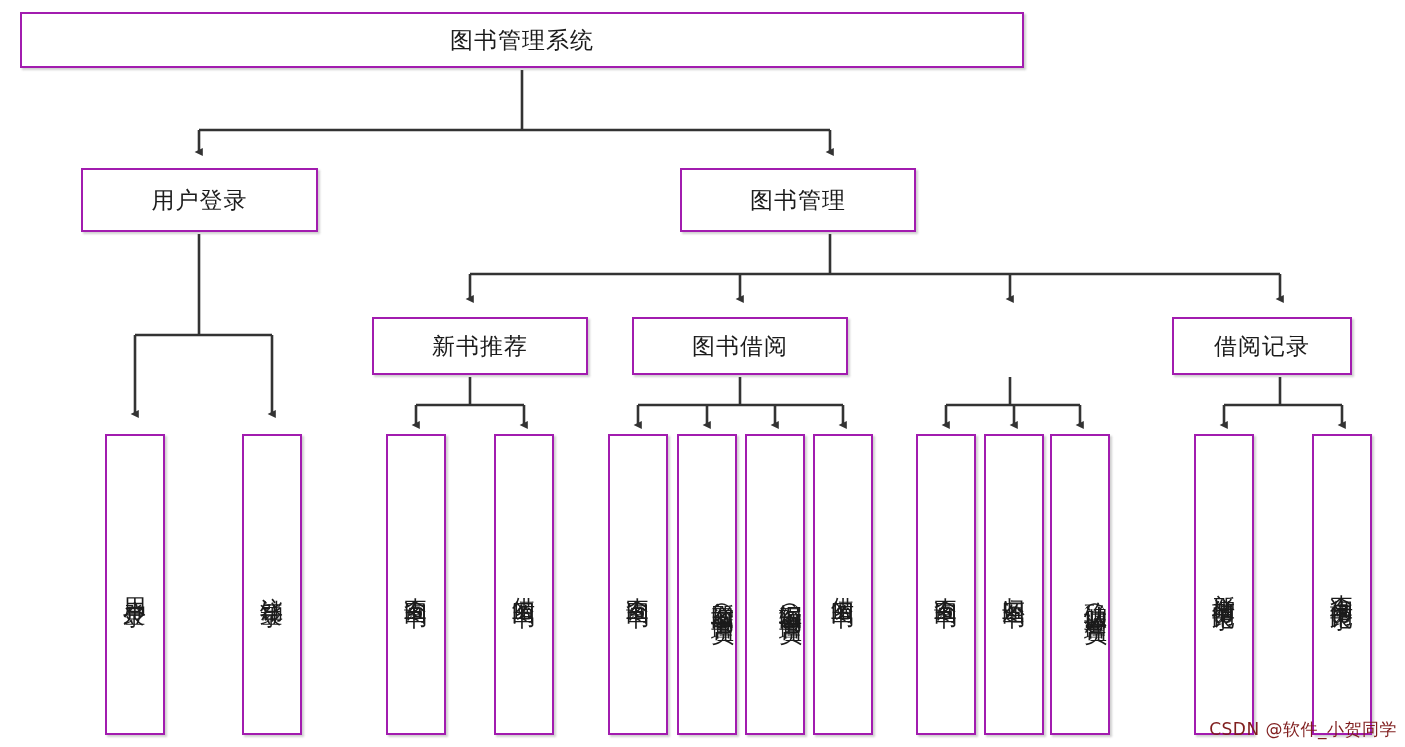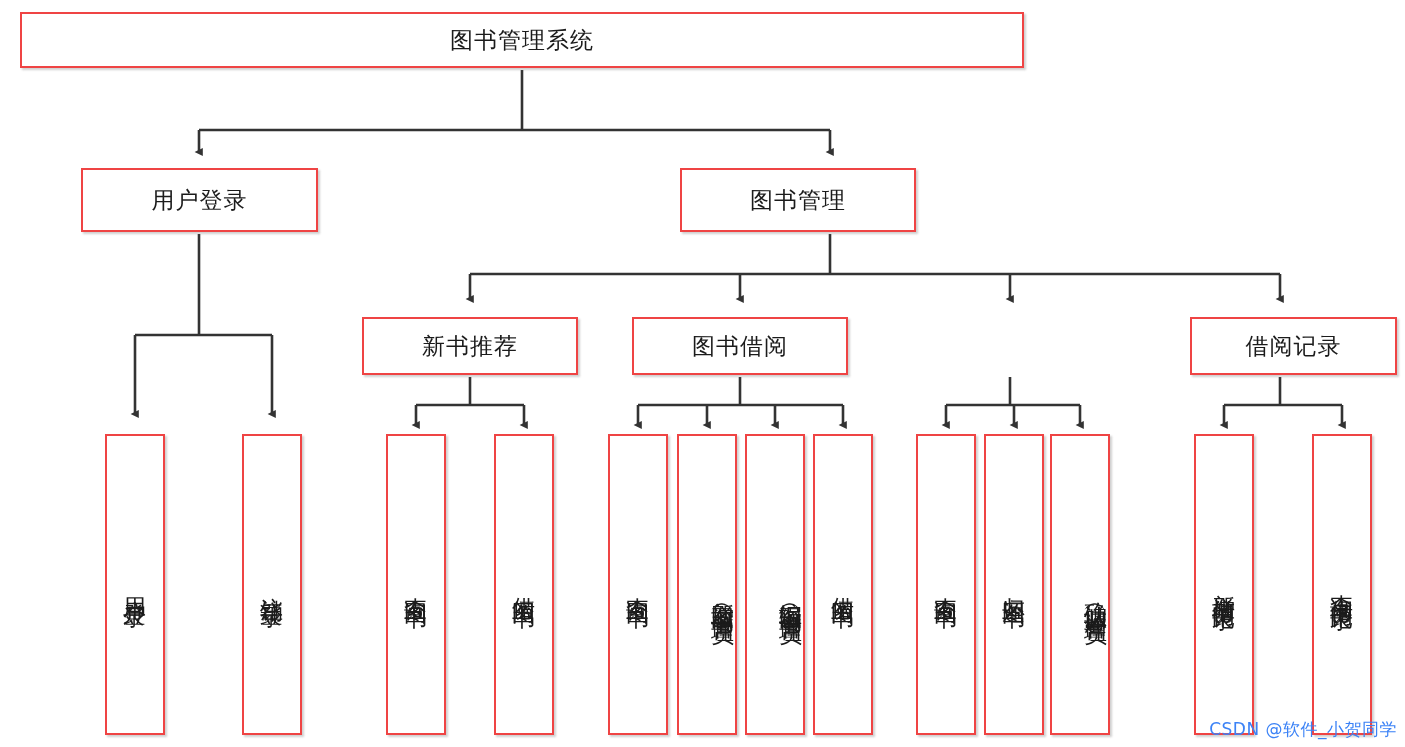--- a/index.html
+++ b/index.html
@@ -23,21 +23,21 @@
     left: 0;
     top: 0;
     width: 1405px;
     height: 747px;
     pointer-events: none;
   }
   .node {
     position: absolute;
     box-sizing: border-box;
     background: #ffffff;
-    border: 2px solid #ef4444;
+    border: 2px solid #a21caf;
     box-shadow: 2px 2px 2px rgba(120,120,120,0.35);
     display: flex;
     align-items: center;
     justify-content: center;
     color: #1b1b1b;
   }
   .node.horizontal {
     font-size: 23px;
     letter-spacing: 1px;
   }
@@ -61,21 +61,21 @@
   }
   .node.vertical .node-label {
     writing-mode: vertical-rl;
     text-orientation: upright;
   }
   #watermark {
     position: absolute;
     right: 8px;
     bottom: 6px;
     font-size: 17px;
-    color: #3b82f6;
+    color: #7f1d1d;
     letter-spacing: 0.5px;
     white-space: nowrap;
     user-select: none;
   }
 </style>
 </head>
 <body>
 
 <div id="diagram-root">
 
@@ -134,30 +134,30 @@
   </div>
 
   <div class="node horizontal" style="left:81px; top:168px; width:237px; height:64px;">
     <span class="node-label">用户登录</span>
   </div>
 
   <div class="node horizontal" style="left:680px; top:168px; width:236px; height:64px;">
     <span class="node-label">图书管理</span>
   </div>
 
-  <div class="node horizontal" style="left:362px; top:317px; width:216px; height:58px;">
+  <div class="node horizontal" style="left:372px; top:317px; width:216px; height:58px;">
     <span class="node-label">新书推荐</span>
   </div>
 
   <div class="node horizontal" style="left:632px; top:317px; width:216px; height:58px;text-align:center;">
     <span class="node-label">图书借阅</span>
   </div>
 
 
-  <div class="node horizontal" style="left:1172px; top:317px; width:207px; height:58px;margin-left:18px;">
+  <div class="node horizontal" style="left:1172px; top:317px; width:180px; height:58px;">
     <span class="node-label">借阅记录</span>
   </div>
 
   <div class="node vertical short" style="left:105px; top:434px; width:60px; height:301px;">
     <span class="node-label">用户登录</span>
   </div>
 
   <div class="node vertical short" style="left:242px; top:434px; width:60px; height:301px;">
     <span class="node-label">注销登录</span>
   </div>

